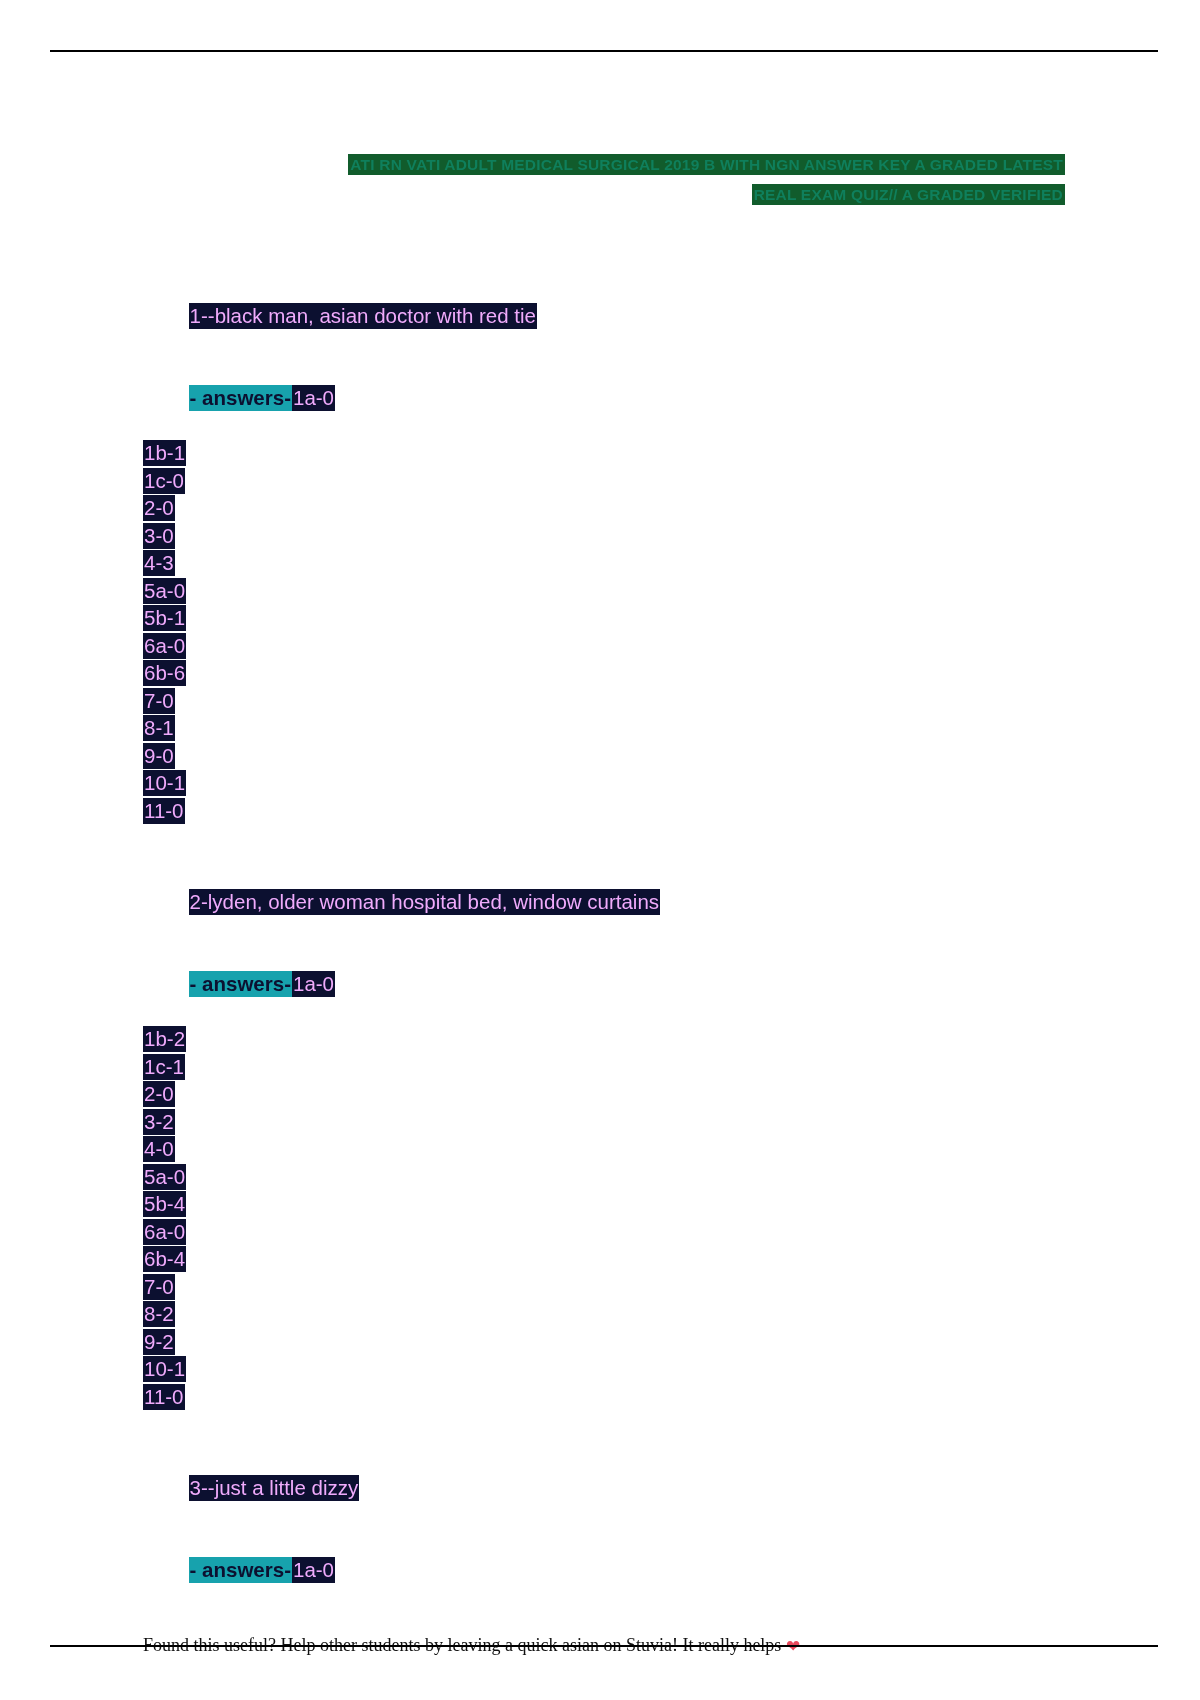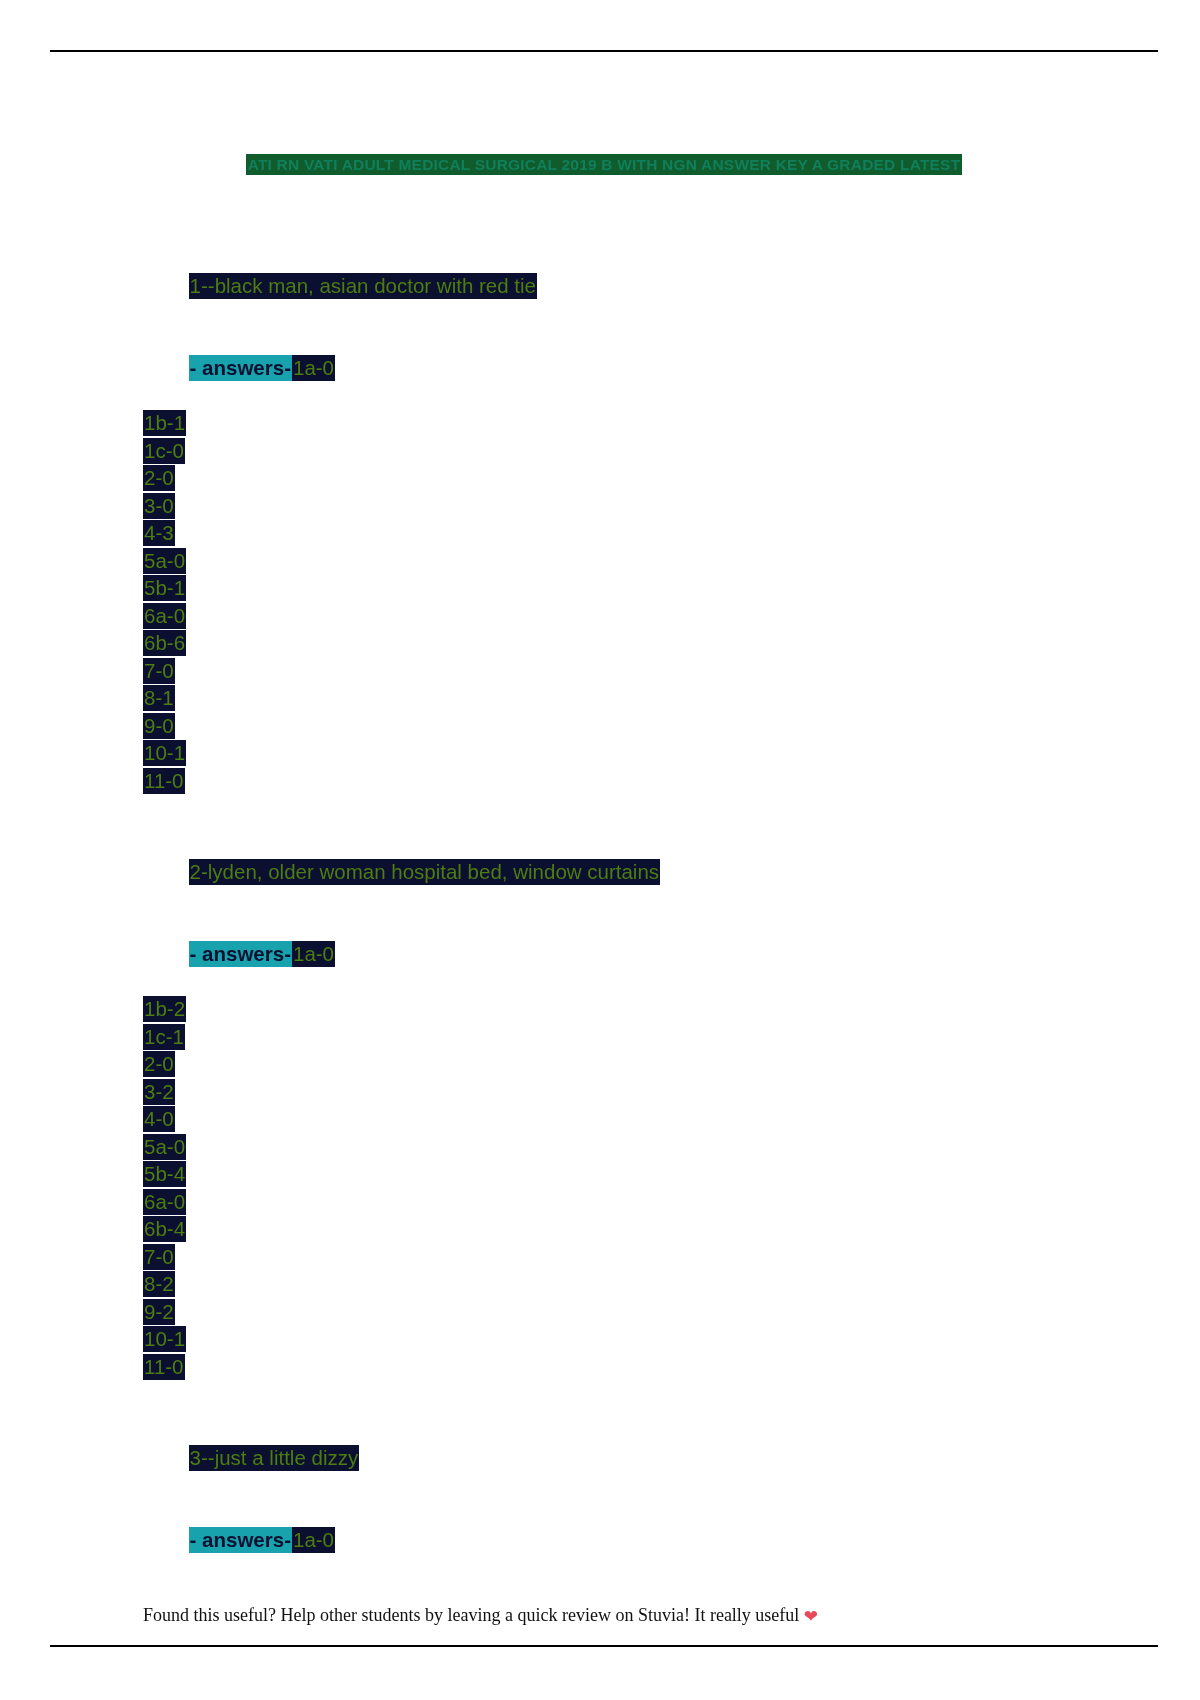--- a/index.html
+++ b/index.html
@@ -51,21 +51,21 @@
     color: #0f7f5c;
     font-family: "Liberation Sans", sans-serif;
     font-weight: bold;
     font-size: 15.5px;
     letter-spacing: 0.2px;
     line-height: 30px;
     padding: 2px 2px;
     box-decoration-break: clone;
     -webkit-box-decoration-break: clone;
   }
-  .title-row { line-height: 30px; }
+  .title-row { line-height: 30px; text-align: right; }
   .title-row.second { }
 
   
   .qgroup {
     margin-top: 0;
   }
   .qgroup-spacer-1 { height: 64px; }
   .qgroup-spacer { height: 36px; }
 
   .hl-line {
@@ -73,21 +73,21 @@
     font-size: 20.5px;
     line-height: 27.5px;
     white-space: pre;
     display: block;
   }
   .hl-line span.seg {
     padding: 1px 1px 2px 1px;
   }
   .seg-dark {
     background: #0c1030;
-    color: #4d7c0f;
+    color: #f0abfc;
   }
   .seg-teal {
     background: #17a2ad;
     color: #0c1030;
     font-weight: bold;
   }
 
   .footer-note {
     font-family: "Liberation Serif", serif;
     font-size: 18px;
@@ -106,20 +106,23 @@
 
 <div class="page">
 
   <div class="rule rule-top"></div>
 
   <div class="content">
 
     <div class="title-block">
       <div class="title-row">
         <span class="title-line">ATI RN VATI ADULT MEDICAL SURGICAL 2019 B WITH NGN ANSWER KEY A GRADED LATEST</span>
+      </div>
+      <div class="title-row second">
+        <span class="title-line">REAL EXAM QUIZ// A GRADED VERIFIED</span>
       </div>
     </div>
 
     <div class="qgroup-spacer-1"></div>
 
     <div class="qgroup">
       <div class="hl-line">
         <span class="seg seg-dark">1--black man, asian doctor with red tie</span>
       </div>
       <div class="hl-line">
@@ -171,20 +174,20 @@
     <div class="qgroup">
       <div class="hl-line">
         <span class="seg seg-dark">3--just a little dizzy</span>
       </div>
       <div class="hl-line">
         <span class="seg seg-teal">- answers-</span><span class="seg seg-dark">1a-0</span>
       </div>
     </div>
 
     <div class="footer-note">
-      <span>Found this useful? Help other students by leaving a quick review on Stuvia! It really useful</span>
+      <span>Found this useful? Help other students by leaving a quick asian on Stuvia! It really helps</span>
       <span class="heart">❤</span>
     </div>
 
   </div>
 
   <div class="rule rule-bottom"></div>
 </div>
 
 </body></html>

